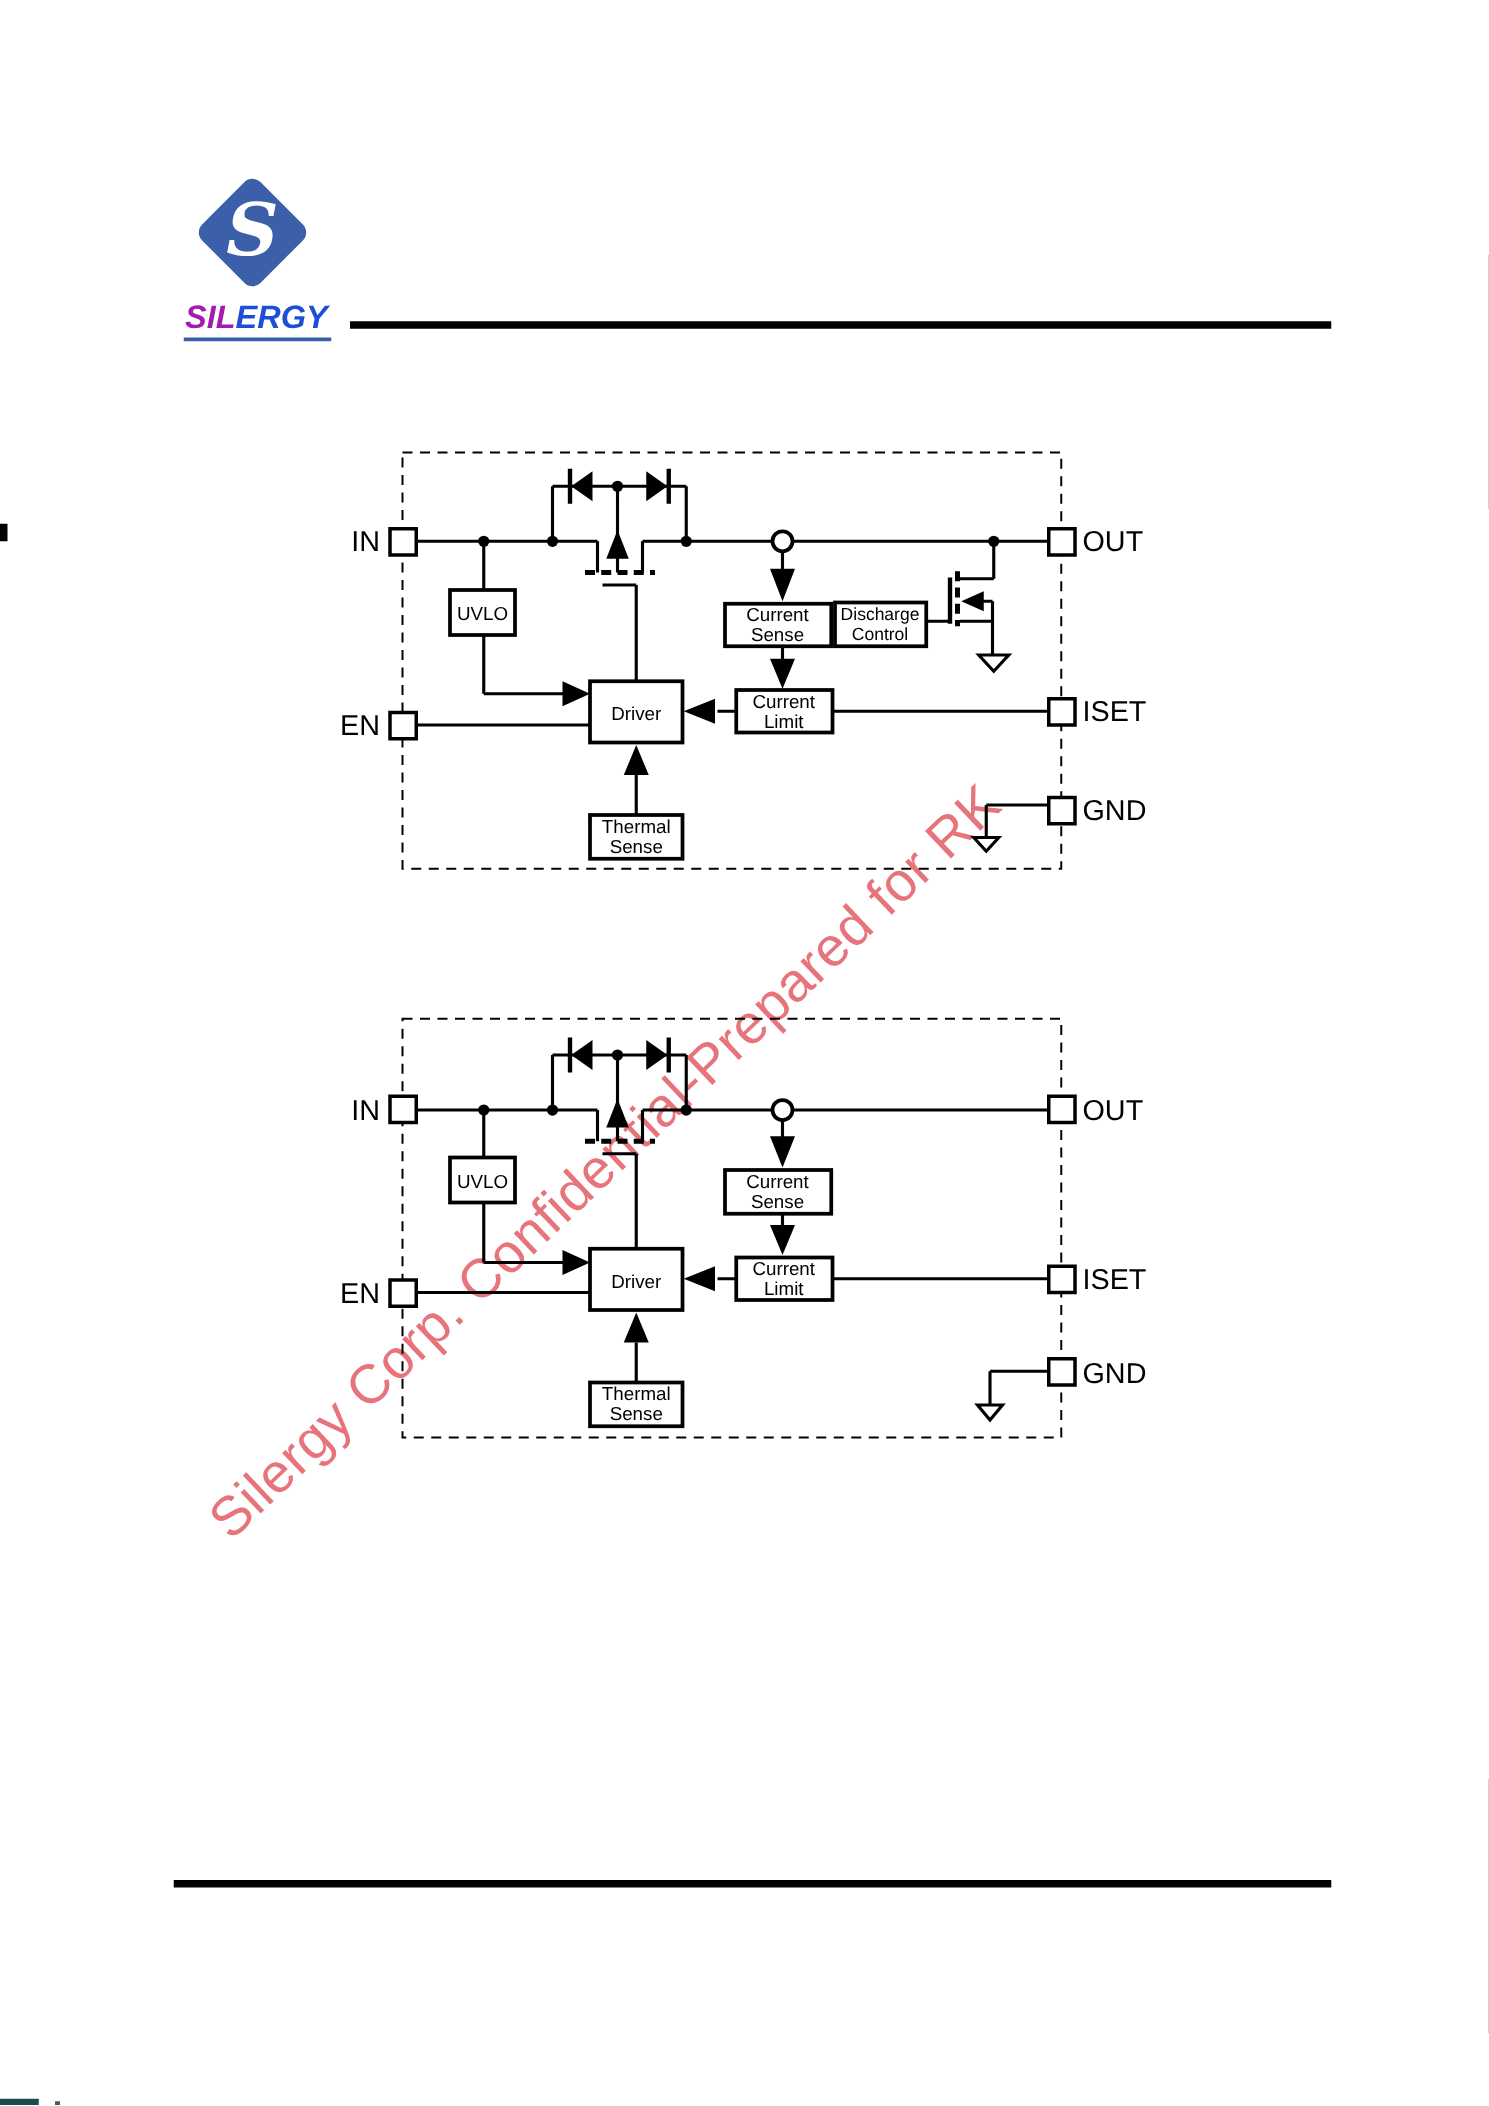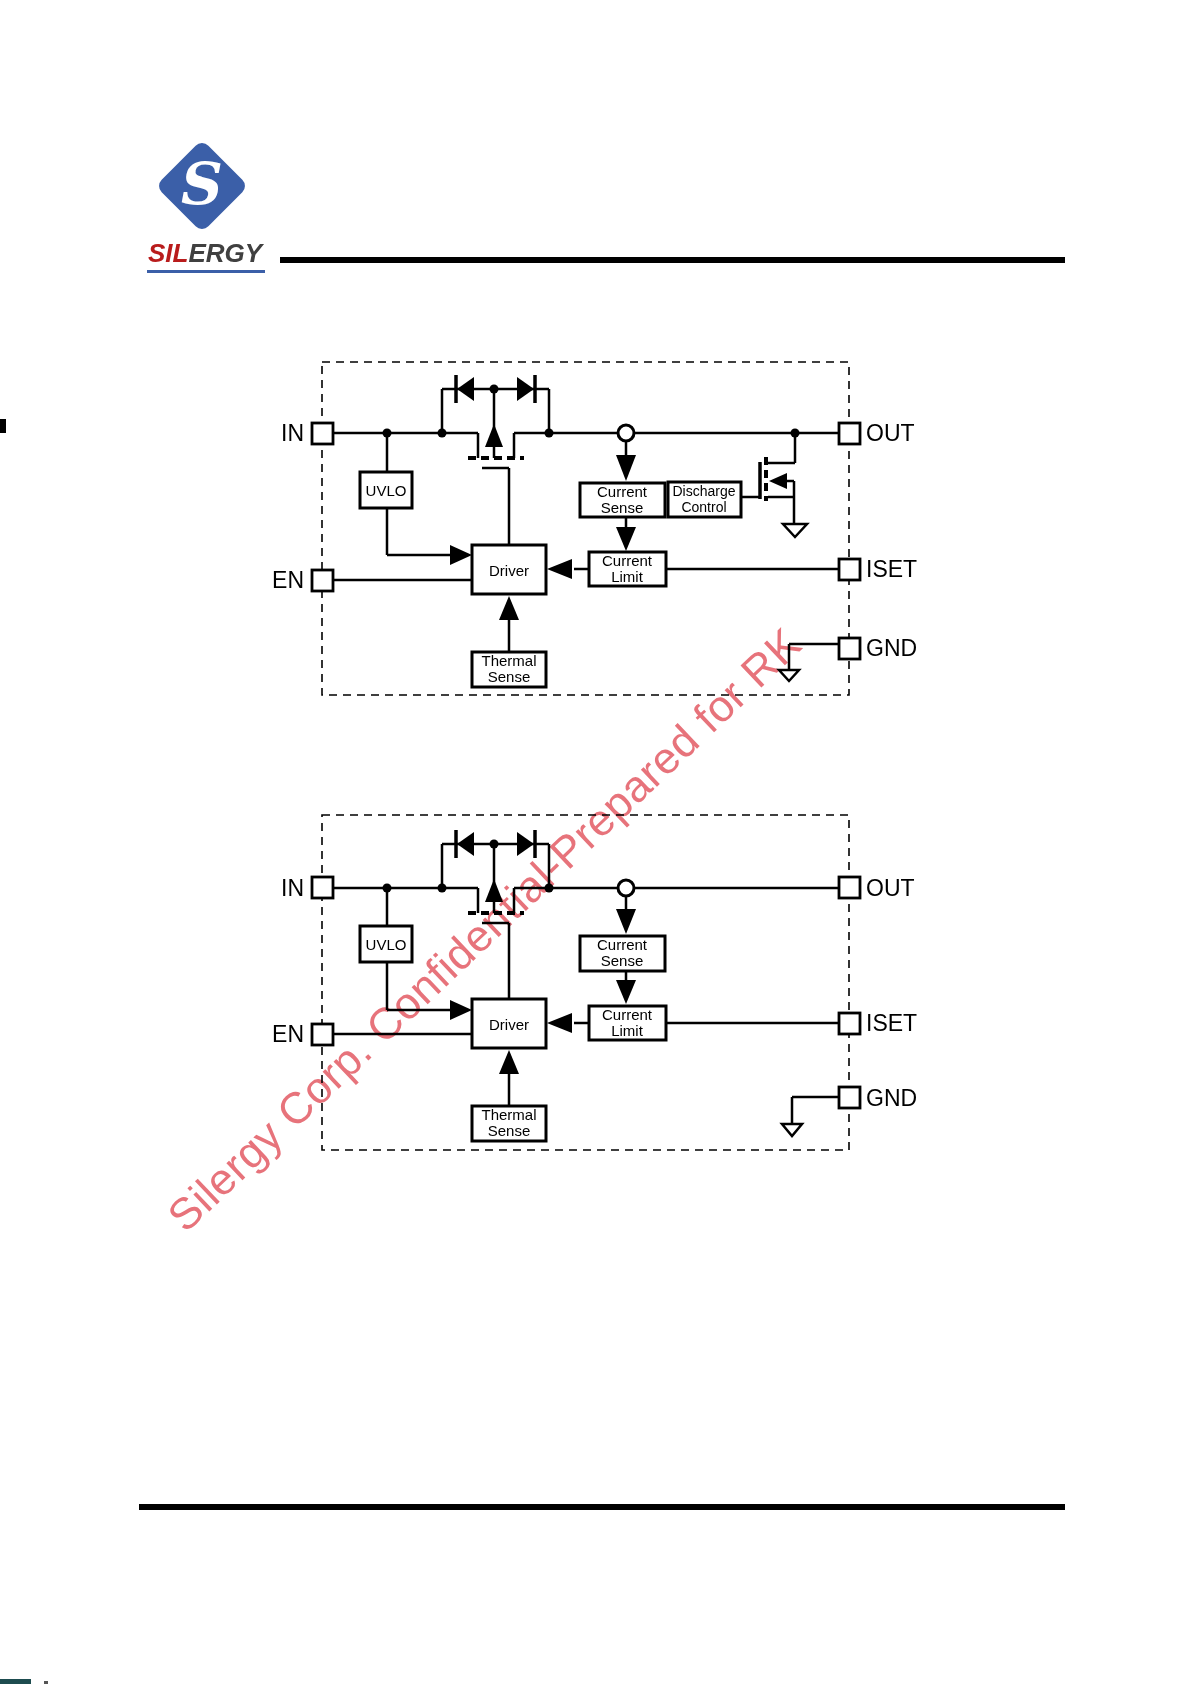--- a/index.html
+++ b/index.html
@@ -16,22 +16,22 @@
   .logo-s{
     position:absolute;left:167px;top:148px;width:70px;height:72px;
     color:#ffffff;font-family:"DejaVu Serif",serif;font-style:italic;font-weight:bold;
     font-size:58px;line-height:72px;text-align:center;
   }
   .logo-word{
     position:absolute;left:147px;top:238px;
     font-style:italic;font-weight:bold;font-size:26px;letter-spacing:0px;
     border-bottom:3px solid #3b5fa8;padding:0 3px 1px 1px;
   }
-  .logo-word .sil{color:#b91c1c;}
-  .logo-word .ergy{color:#404040;font-style:italic;}
+  .logo-word .sil{color:#a21caf;}
+  .logo-word .ergy{color:#1d4ed8;font-style:italic;}
   
   .rule-top{position:absolute;left:280px;top:257px;width:785px;height:6px;background:#000;}
   .rule-bottom{position:absolute;left:139px;top:1504px;width:926px;height:6px;background:#000;}
   
   .watermark{
     position:absolute;left:158px;top:1205px;width:980px;
     transform:rotate(-43.5deg);transform-origin:0 0;
     color:#e2555f;opacity:.82;font-size:44px;letter-spacing:.5px;white-space:nowrap;
     pointer-events:none;
   }

